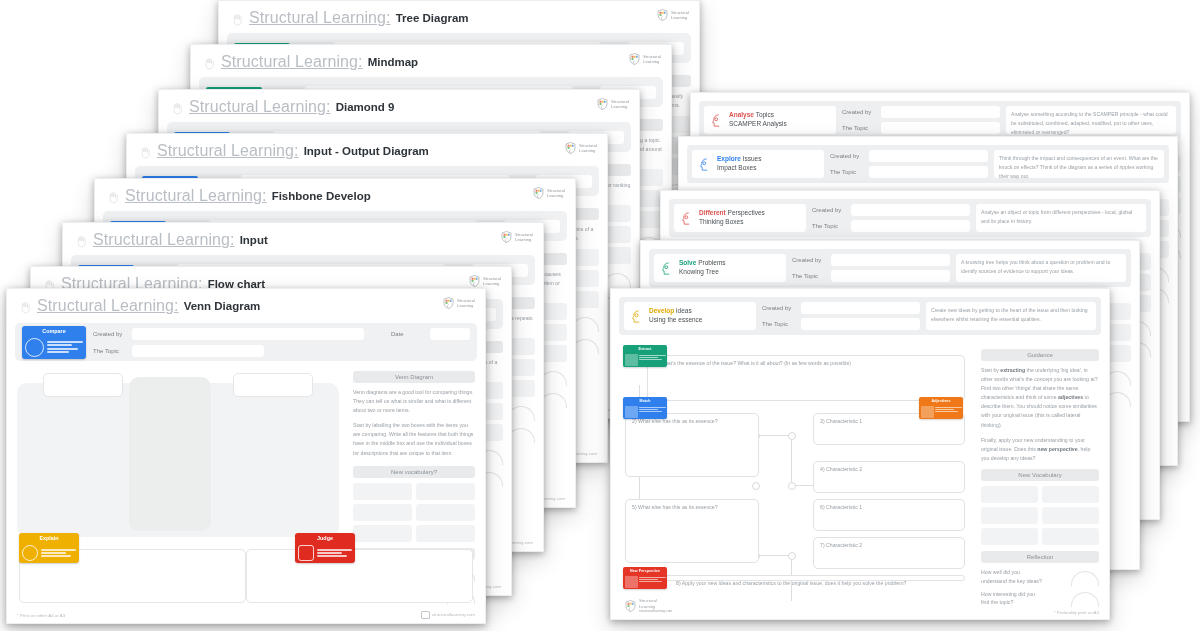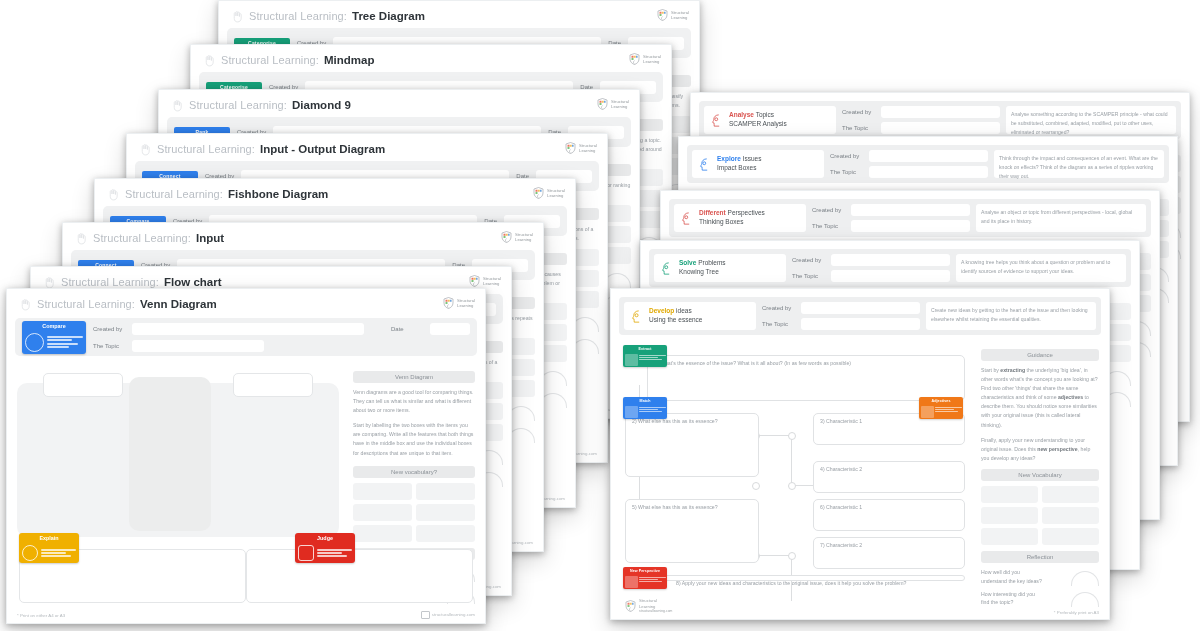--- a/index.html
+++ b/index.html
@@ -26,21 +26,21 @@
   
   .cd-head{
     display:flex;align-items:center;
     padding:8px 12px 4px 12px;
     gap:5px;
     white-space:nowrap;
   }
   .cd-logoglyph{
     width:13px;height:13px;flex:none;position:relative;opacity:.45;
   }
-  .cd-brand{color:#b9bec4;font-size:11px;letter-spacing:.1px;}
+  .cd-brand{color:#b9bec4;font-size:16px;letter-spacing:.1px;text-decoration:underline;}
   .cd-title{color:#2e3439;font-size:11.5px;font-weight:600;}
 
   .cd-brandmark{
     position:absolute;right:10px;top:8px;
     display:flex;align-items:center;gap:3px;opacity:.8;
   }
   .bm-txt{font-size:4.2px;line-height:1.25;color:#7a8086;}
   .bm-shield{width:11px;height:12px;}
 
   
@@ -381,21 +381,21 @@
           <span>* Print on either A4 or A3</span>
           <span><span class="mon"></span>structurallearning.com</span>
         </div>
       </div>
       <div class="card" style="left:94px;top:178px;width:482px;height:330px;z-index:14">
         <div class="cd-head">
           <span class="cd-logoglyph"><svg viewBox="0 0 24 24" style="width:13px;height:13px">
               <path d="M6 12 V6.5 a1.6 1.6 0 013.2 0 V11 V4.5 a1.6 1.6 0 013.2 0 V11 V5.5 a1.6 1.6 0 013.2 0 V12 V8.5 a1.6 1.6 0 013.2 0 V15 c0 4-2.6 7-6.6 7 S6 19.5 6 15.5 Z" fill="none" stroke="#b9bec4" stroke-width="1.5"></path>
             </svg></span>
           <span class="cd-brand">Structural Learning:</span>
-          <span class="cd-title">Fishbone Diagram</span>
+          <span class="cd-title">Fishbone Develop</span>
         </div>
         <div class="cd-brandmark">
           <svg class="bm-shield" viewBox="0 0 22 24" style="width:11px;height:12px">
             <path d="M11 1 L20 4 V12 C20 18 15.5 21.5 11 23 C6.5 21.5 2 18 2 12 V4 Z" fill="none" stroke="#8f959b" stroke-width="1.4"></path>
             <rect x="5" y="5.5" width="4" height="4" fill="#e8533f"></rect>
             <rect x="9.5" y="5.5" width="4" height="4" fill="#f2b33d"></rect>
             <rect x="14" y="5.5" width="3.2" height="4" fill="#4a90d9"></rect>
             <rect x="5" y="10" width="4" height="4" fill="#5cb85c"></rect>
             <path d="M11 15 C8 17.5 8.5 20.5 11 21.6" fill="none" stroke="#8f959b" stroke-width="1.2"></path>
           </svg>

